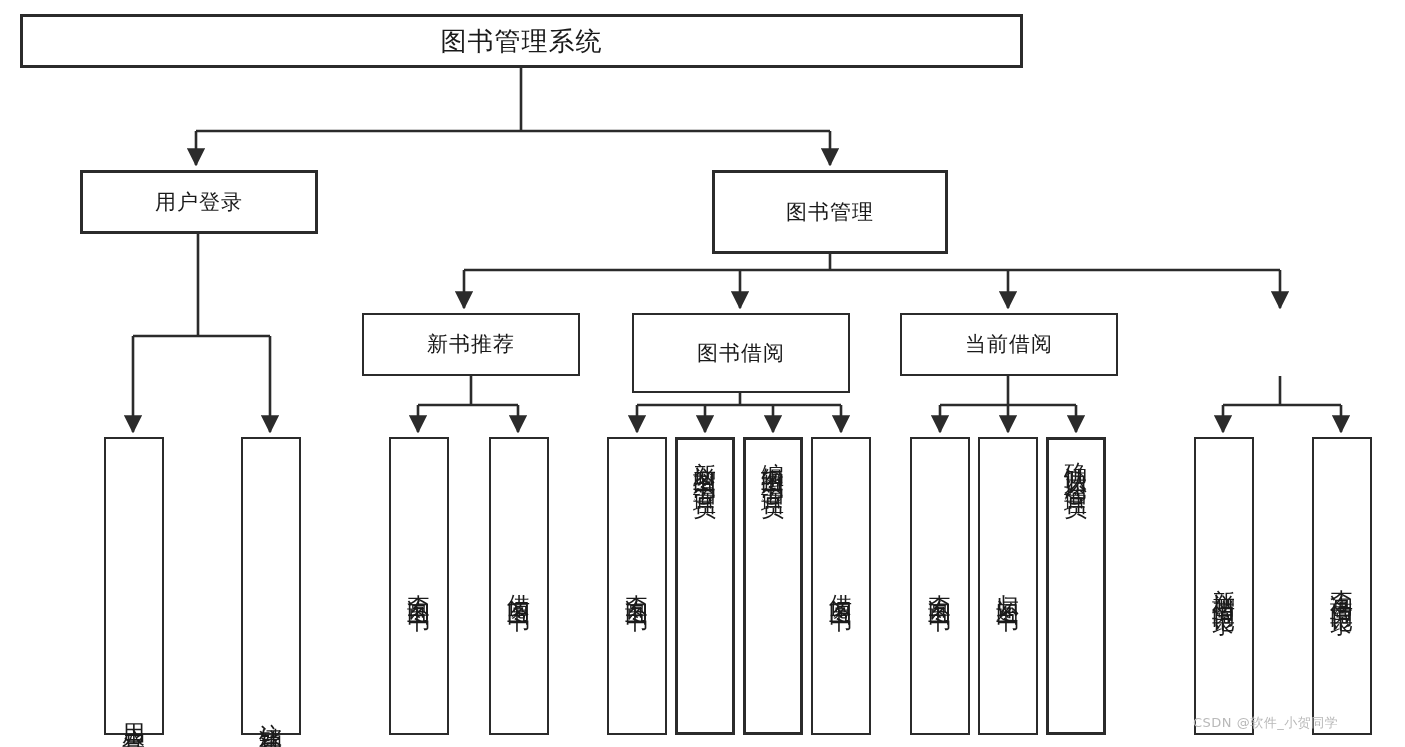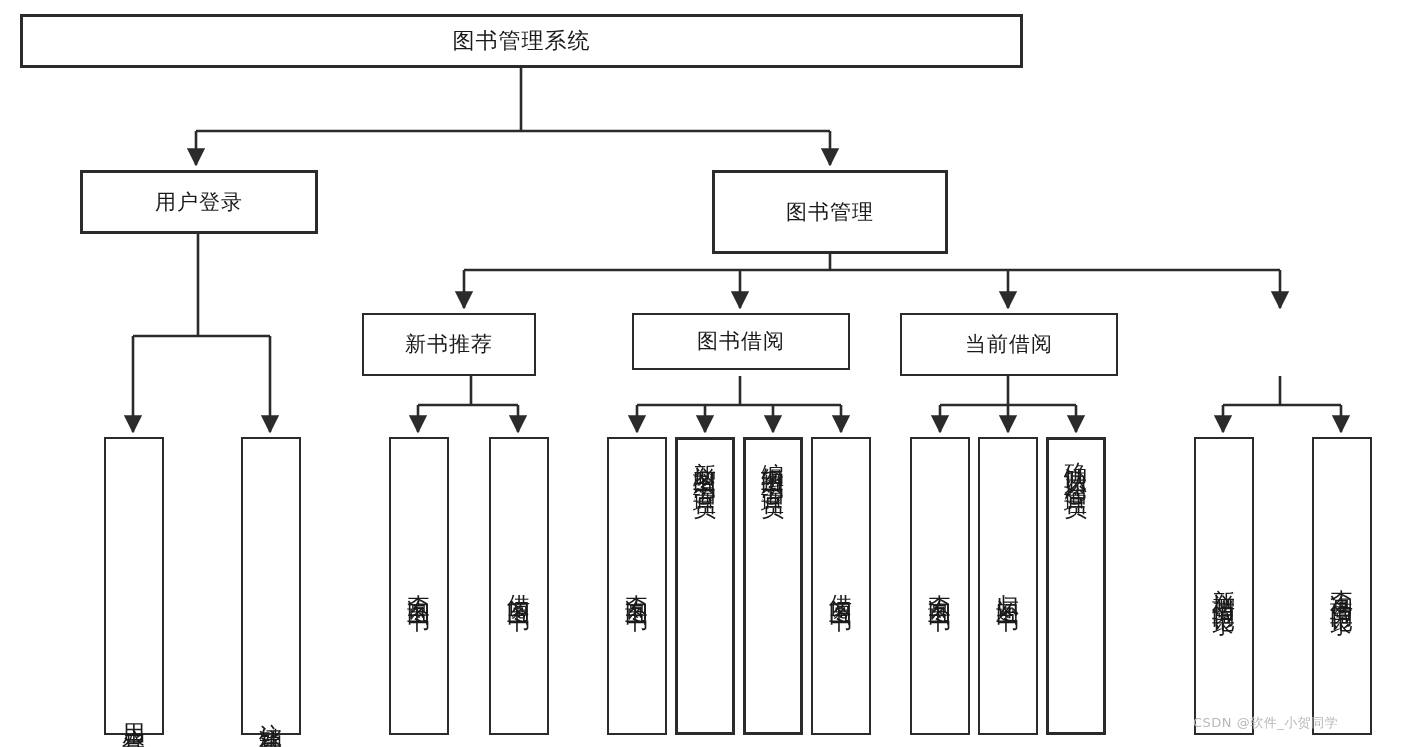--- a/index.html
+++ b/index.html
@@ -46,21 +46,21 @@
     line-height: 1.18;
     color: #1a1a1a;
   }
   
   .node.horiz .node-label {
     font-size: 21px;
     letter-spacing: 1px;
     white-space: nowrap;
   }
   .node.root .node-label {
-    font-size: 22px;
+    font-size: 26px;
   }
   
   .node.vert {
     align-items: flex-start;
     justify-content: center;
     padding-top: 4px;
   }
   .node.vert .node-label {
     writing-mode: vertical-rl;
     text-orientation: upright;
@@ -149,24 +149,24 @@
     <span class="node-label">图书管理系统</span>
   </div>
 
   <div class="node horiz heavy" style="left:80px; top:170px; width:238px; height:64px;">
     <span class="node-label">用户登录</span>
   </div>
   <div class="node horiz heavy" style="left:712px; top:170px; width:236px; height:84px;">
     <span class="node-label">图书管理</span>
   </div>
 
-  <div class="node horiz" style="left:362px; top:313px; width:174px; height:63px;">
+  <div class="node horiz" style="left:362px; top:313px; width:218px; height:63px;">
     <span class="node-label">新书推荐</span>
   </div>
-  <div class="node horiz" style="left:632px; top:313px; width:218px; height:57px;">
+  <div class="node horiz" style="left:632px; top:313px; width:218px; height:80px;">
     <span class="node-label">图书借阅</span>
   </div>
   <div class="node horiz" style="left:900px; top:313px; width:218px; height:63px;">
     <span class="node-label">当前借阅</span>
   </div>
 
   <div class="node vert bottom" style="left:104px; top:437px; width:60px; height:298px;">
     <span class="node-label">用户登录</span>
   </div>
   <div class="node vert bottom" style="left:241px; top:437px; width:60px; height:298px;">

